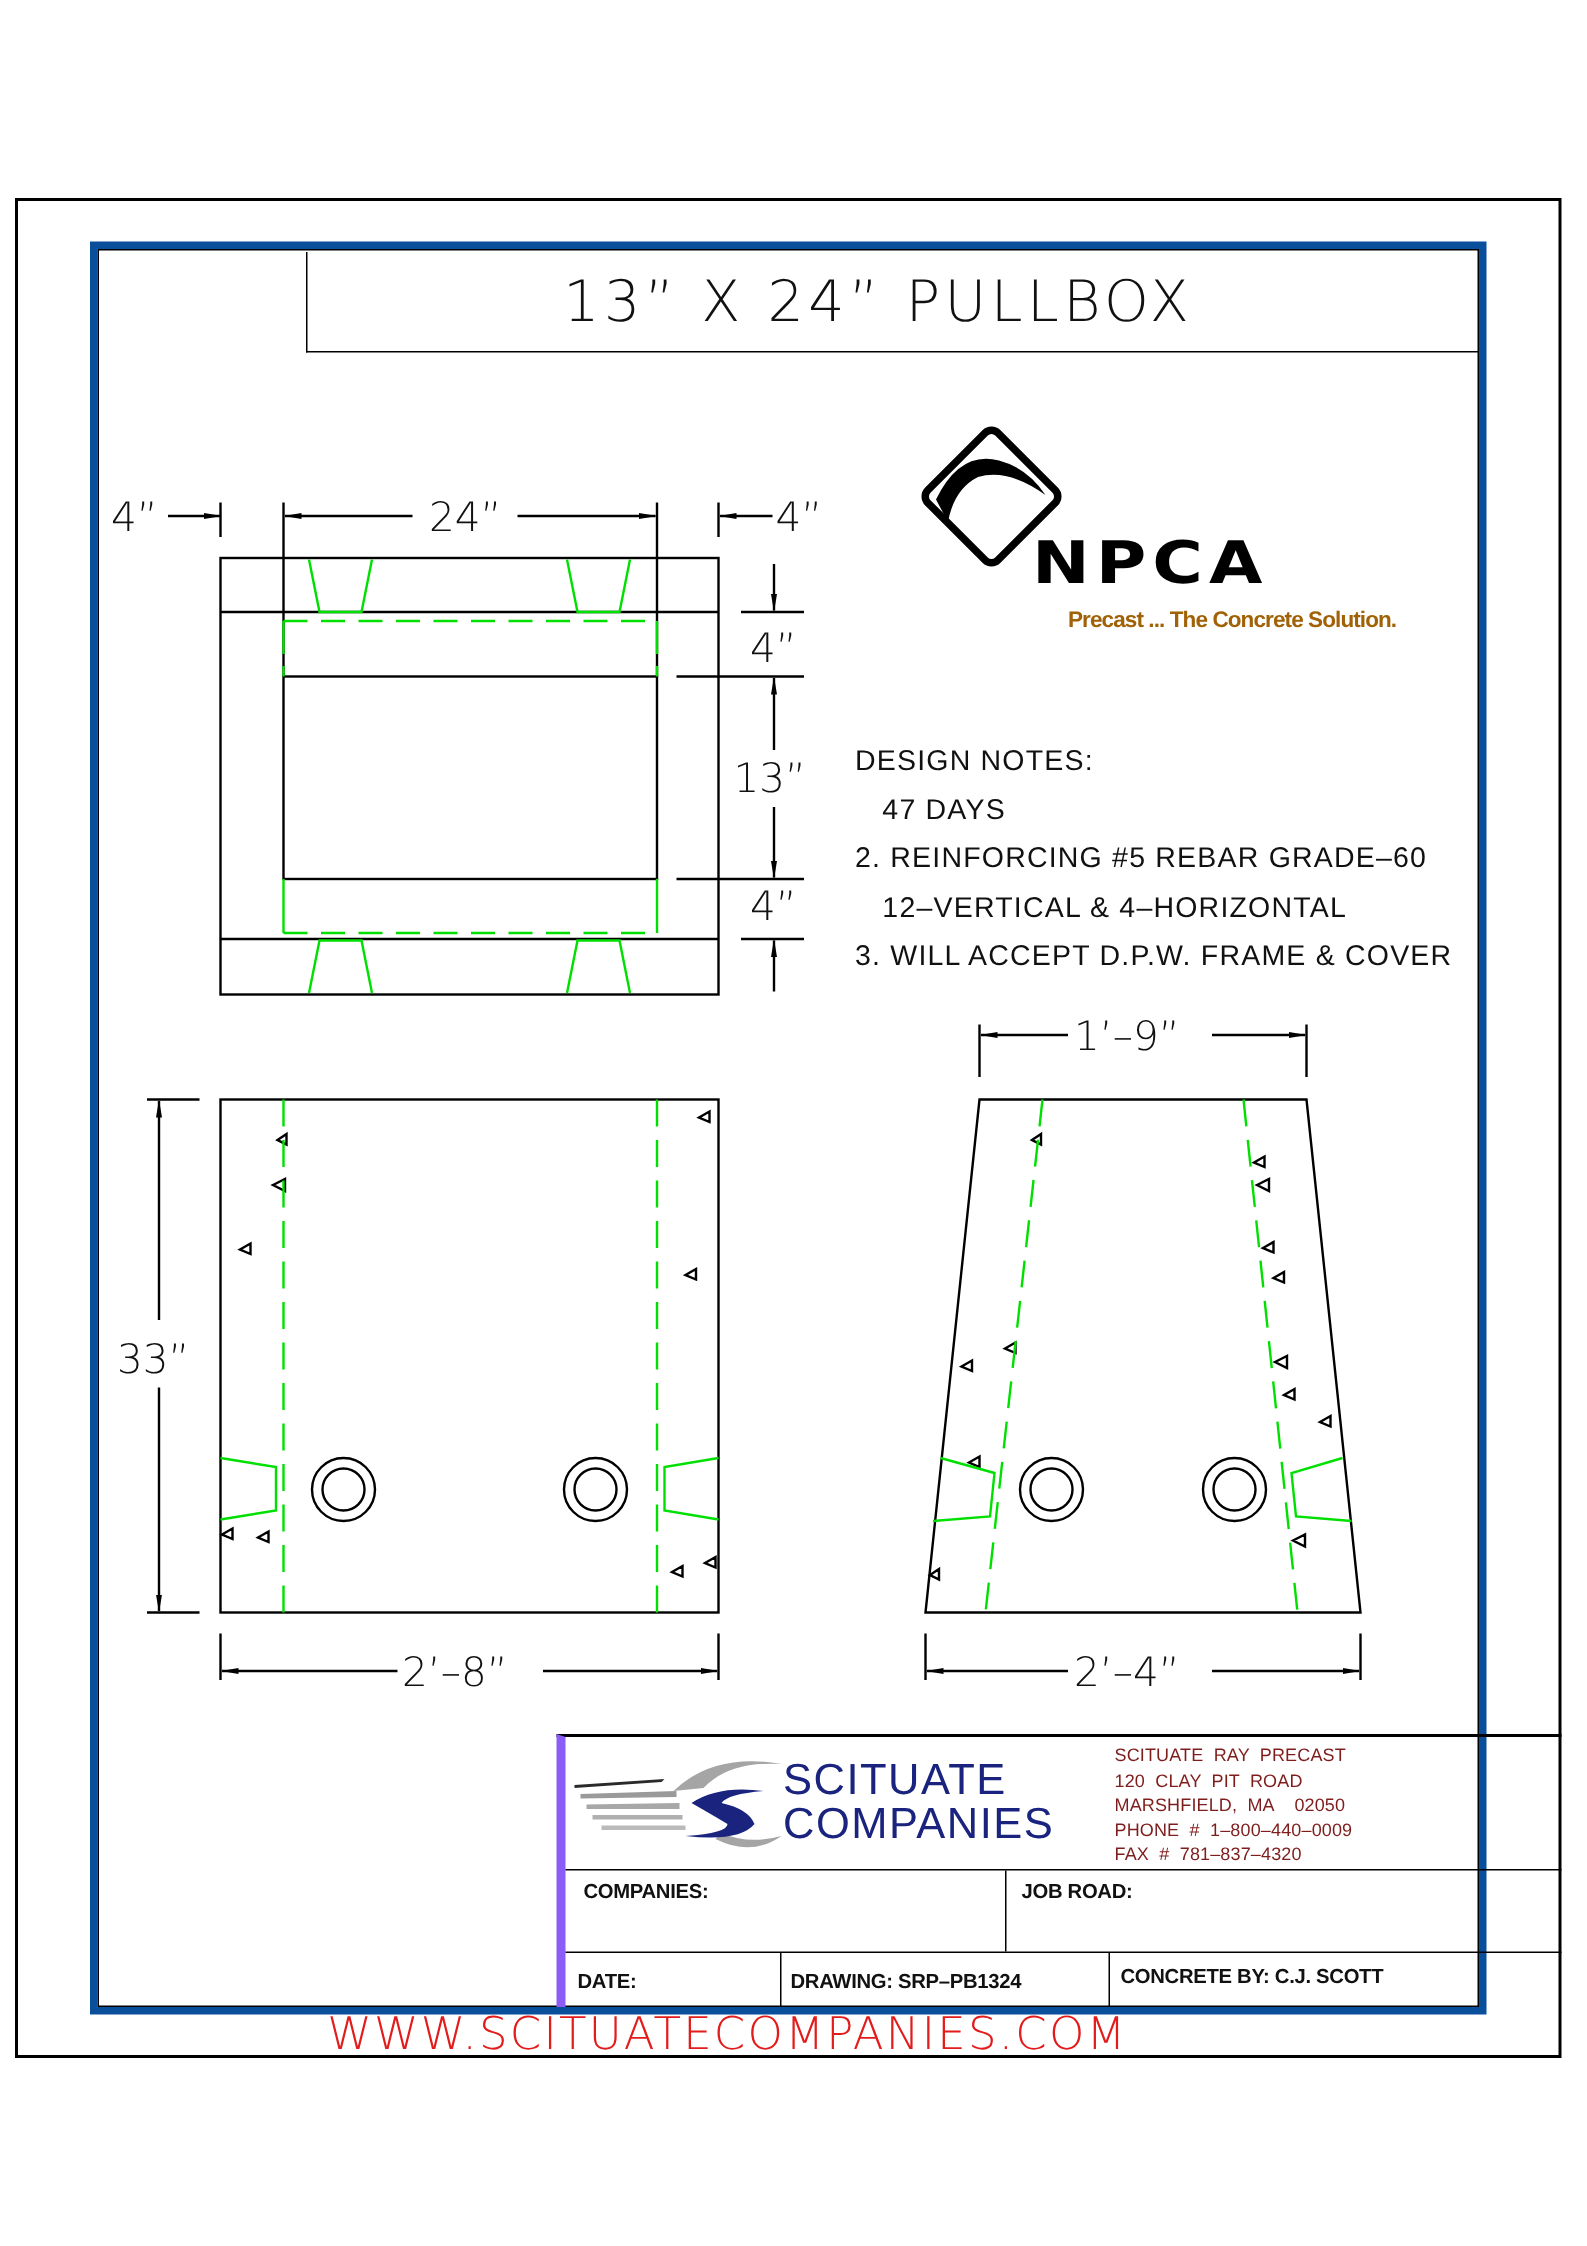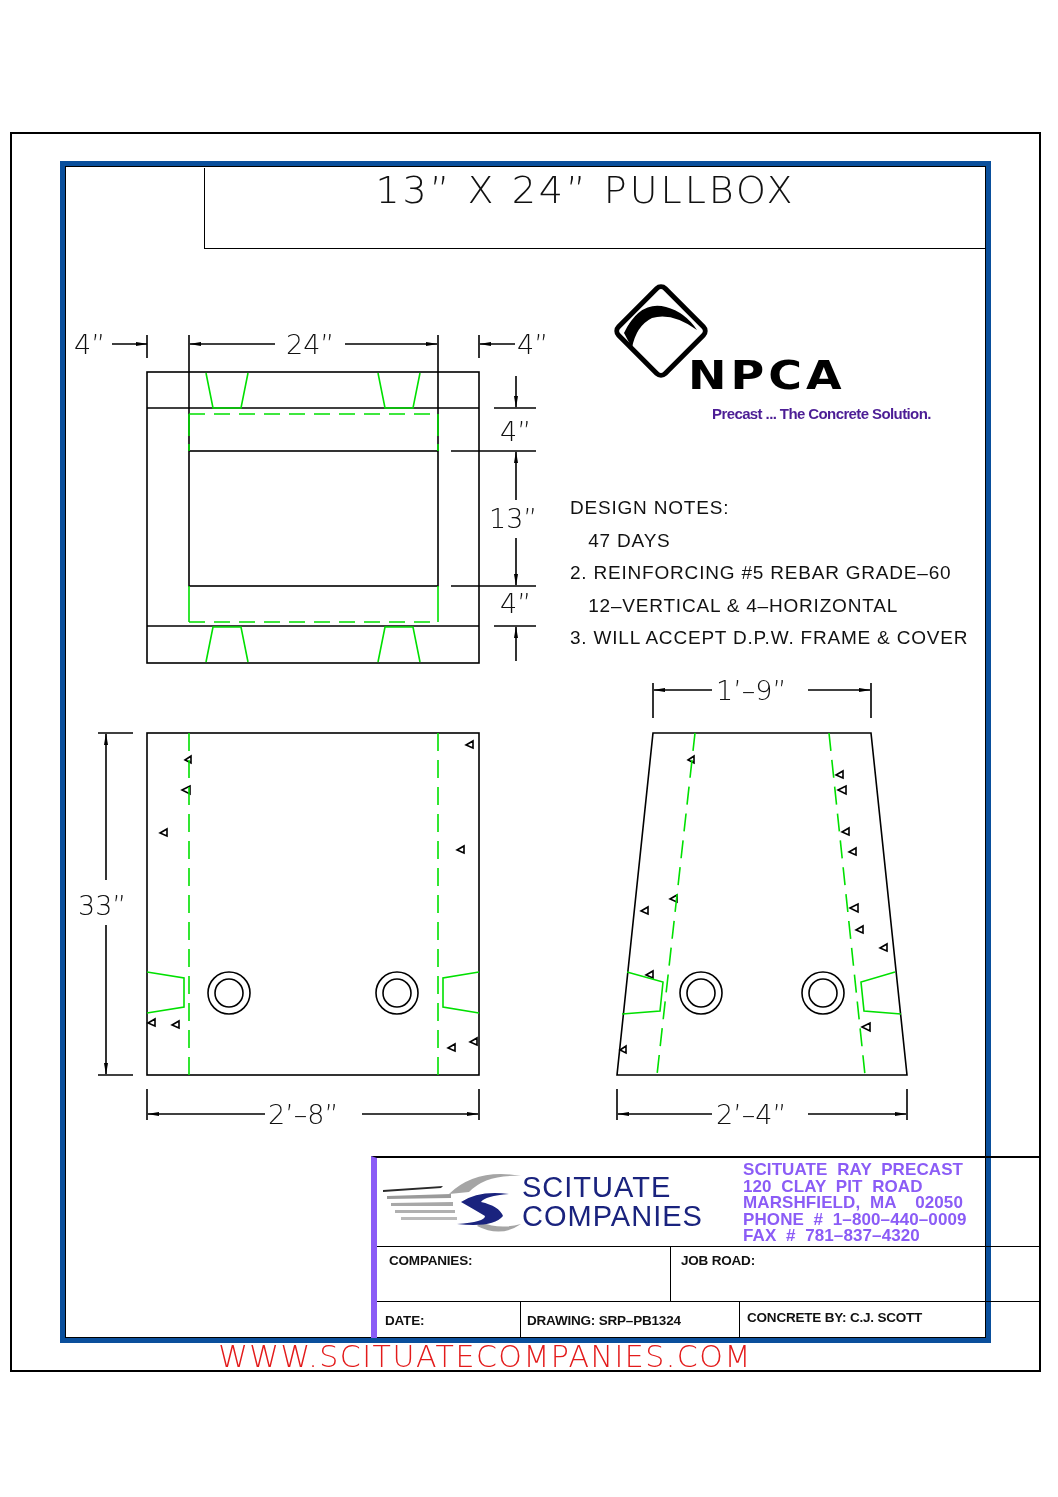--- a/index.html
+++ b/index.html
@@ -1,34 +1,34 @@
 <!DOCTYPE html>
 <html><head>
 <meta charset="utf-8">
 <style>
   html, body { margin: 0; padding: 0; background: #ffffff; }
   body { width: 1058px; height: 1497px; position: relative; overflow: hidden; font-family: "DejaVu Sans", sans-serif; }
   .outer-border { position: absolute; left: 10px; top: 132px; width: 1031px; height: 1240px; border: 2px solid #000; box-sizing: border-box; }
   .blue-border { position: absolute; left: 60px; top: 161px; width: 931px; height: 1182px; border: 5px solid #0a4f9c; box-sizing: border-box; }
   .inner-border { position: absolute; left: 65px; top: 166px; width: 921px; height: 1172px; border: 1.5px solid #000; box-sizing: border-box; }
-  .title-box { position: absolute; left: 204px; top: 168px; width: 782px; height: 81px; border-left: 1.5px solid #000; border-bottom: 1.5px solid #000; box-sizing: border-box; display: flex; justify-content: center; }
+  .title-box { position: absolute; left: 204px; top: 168px; width: 782px; height: 67px; border-left: 1.5px solid #000; border-bottom: 1.5px solid #000; box-sizing: border-box; display: flex; align-items: center; justify-content: center; }
   .title-text { font-family: "DejaVu Sans", sans-serif; font-weight: 200; font-size: 38px; letter-spacing: 3px; color: #111; margin-left: -20px; }
   svg.drawing { position: absolute; left: 0; top: 0; }
   .dim { font-family: "DejaVu Sans", sans-serif; font-size: 27px; fill: #111; font-weight: 300; }
   .notes { position: absolute; left: 570px; top: 486px; font-family: "Liberation Sans", sans-serif; font-size: 19px; line-height: 21.5px; color: #111; letter-spacing: 0.8px; }
   .notes div { white-space: pre; margin-top: 11px; }
   .npca-word { position: absolute; left: 688px; top: 352px; font-family: "DejaVu Sans", sans-serif; font-weight: 900; font-size: 46px; letter-spacing: 4px; color: #000; transform: scaleY(0.85); transform-origin: left top; }
-  .npca-tag { position: absolute; left: 712px; top: 405px; font-family: "Liberation Sans", sans-serif; font-weight: bold; font-size: 15px; letter-spacing: -0.6px; color: #4c1d95; text-align: right; }
+  .npca-tag { position: absolute; left: 712px; top: 405px; font-family: "Liberation Sans", sans-serif; font-weight: bold; font-size: 15px; letter-spacing: -0.6px; color: #a16207; text-align: right; }
   .tb { position: absolute; left: 371px; top: 1156px; width: 670px; height: 182px; border-left: 6px solid #8b5cf6; border-top: 2px solid #000; box-sizing: border-box; }
   .tb-row1 { position: absolute; left: 0; top: 0; width: 100%; height: 89px; border-bottom: 1.5px solid #000; box-sizing: border-box; }
   .tb-row2 { position: absolute; left: 0; top: 89px; width: 100%; height: 55px; border-bottom: 1.5px solid #000; box-sizing: border-box; }
   .tb-row3 { position: absolute; left: 0; top: 144px; width: 100%; height: 36px; }
   .tb-label { position: absolute; font-family: "Liberation Sans", sans-serif; font-weight: bold; font-size: 13.5px; color: #111; letter-spacing: -0.2px; }
   .vline { position: absolute; top: 0; bottom: 0; border-left: 1.5px solid #000; }
-  .addr { position: absolute; left: 366px; top: 4px; font-family: "Liberation Sans", sans-serif; font-weight: bold; font-size: 17px; line-height: 16.5px; color: #8b5cf6; letter-spacing: 0.1px; }
+  .addr { position: absolute; left: 366px; top: 4px; font-family: "Liberation Sans", sans-serif; font-weight: normal; font-size: 12px; line-height: 16.5px; color: #7f1d1d; letter-spacing: 0.1px; }
   .addr div { white-space: pre; }
   .sc-word { position: absolute; font-family: "Liberation Sans", sans-serif; font-size: 29px; color: #1a237e; letter-spacing: 1px; line-height: 29px; }
   .url { position: absolute; left: 0; width: 1058px; top: 1339px; text-align: center; font-family: "DejaVu Sans", sans-serif; font-weight: 200; font-size: 30px; color: #e31b1b; letter-spacing: 1.5px; margin-left: -44px; }
 </style>
 </head>
 <body>
 
 <div class="outer-border"></div>
 <div class="blue-border"></div>
 <div class="inner-border"></div>

